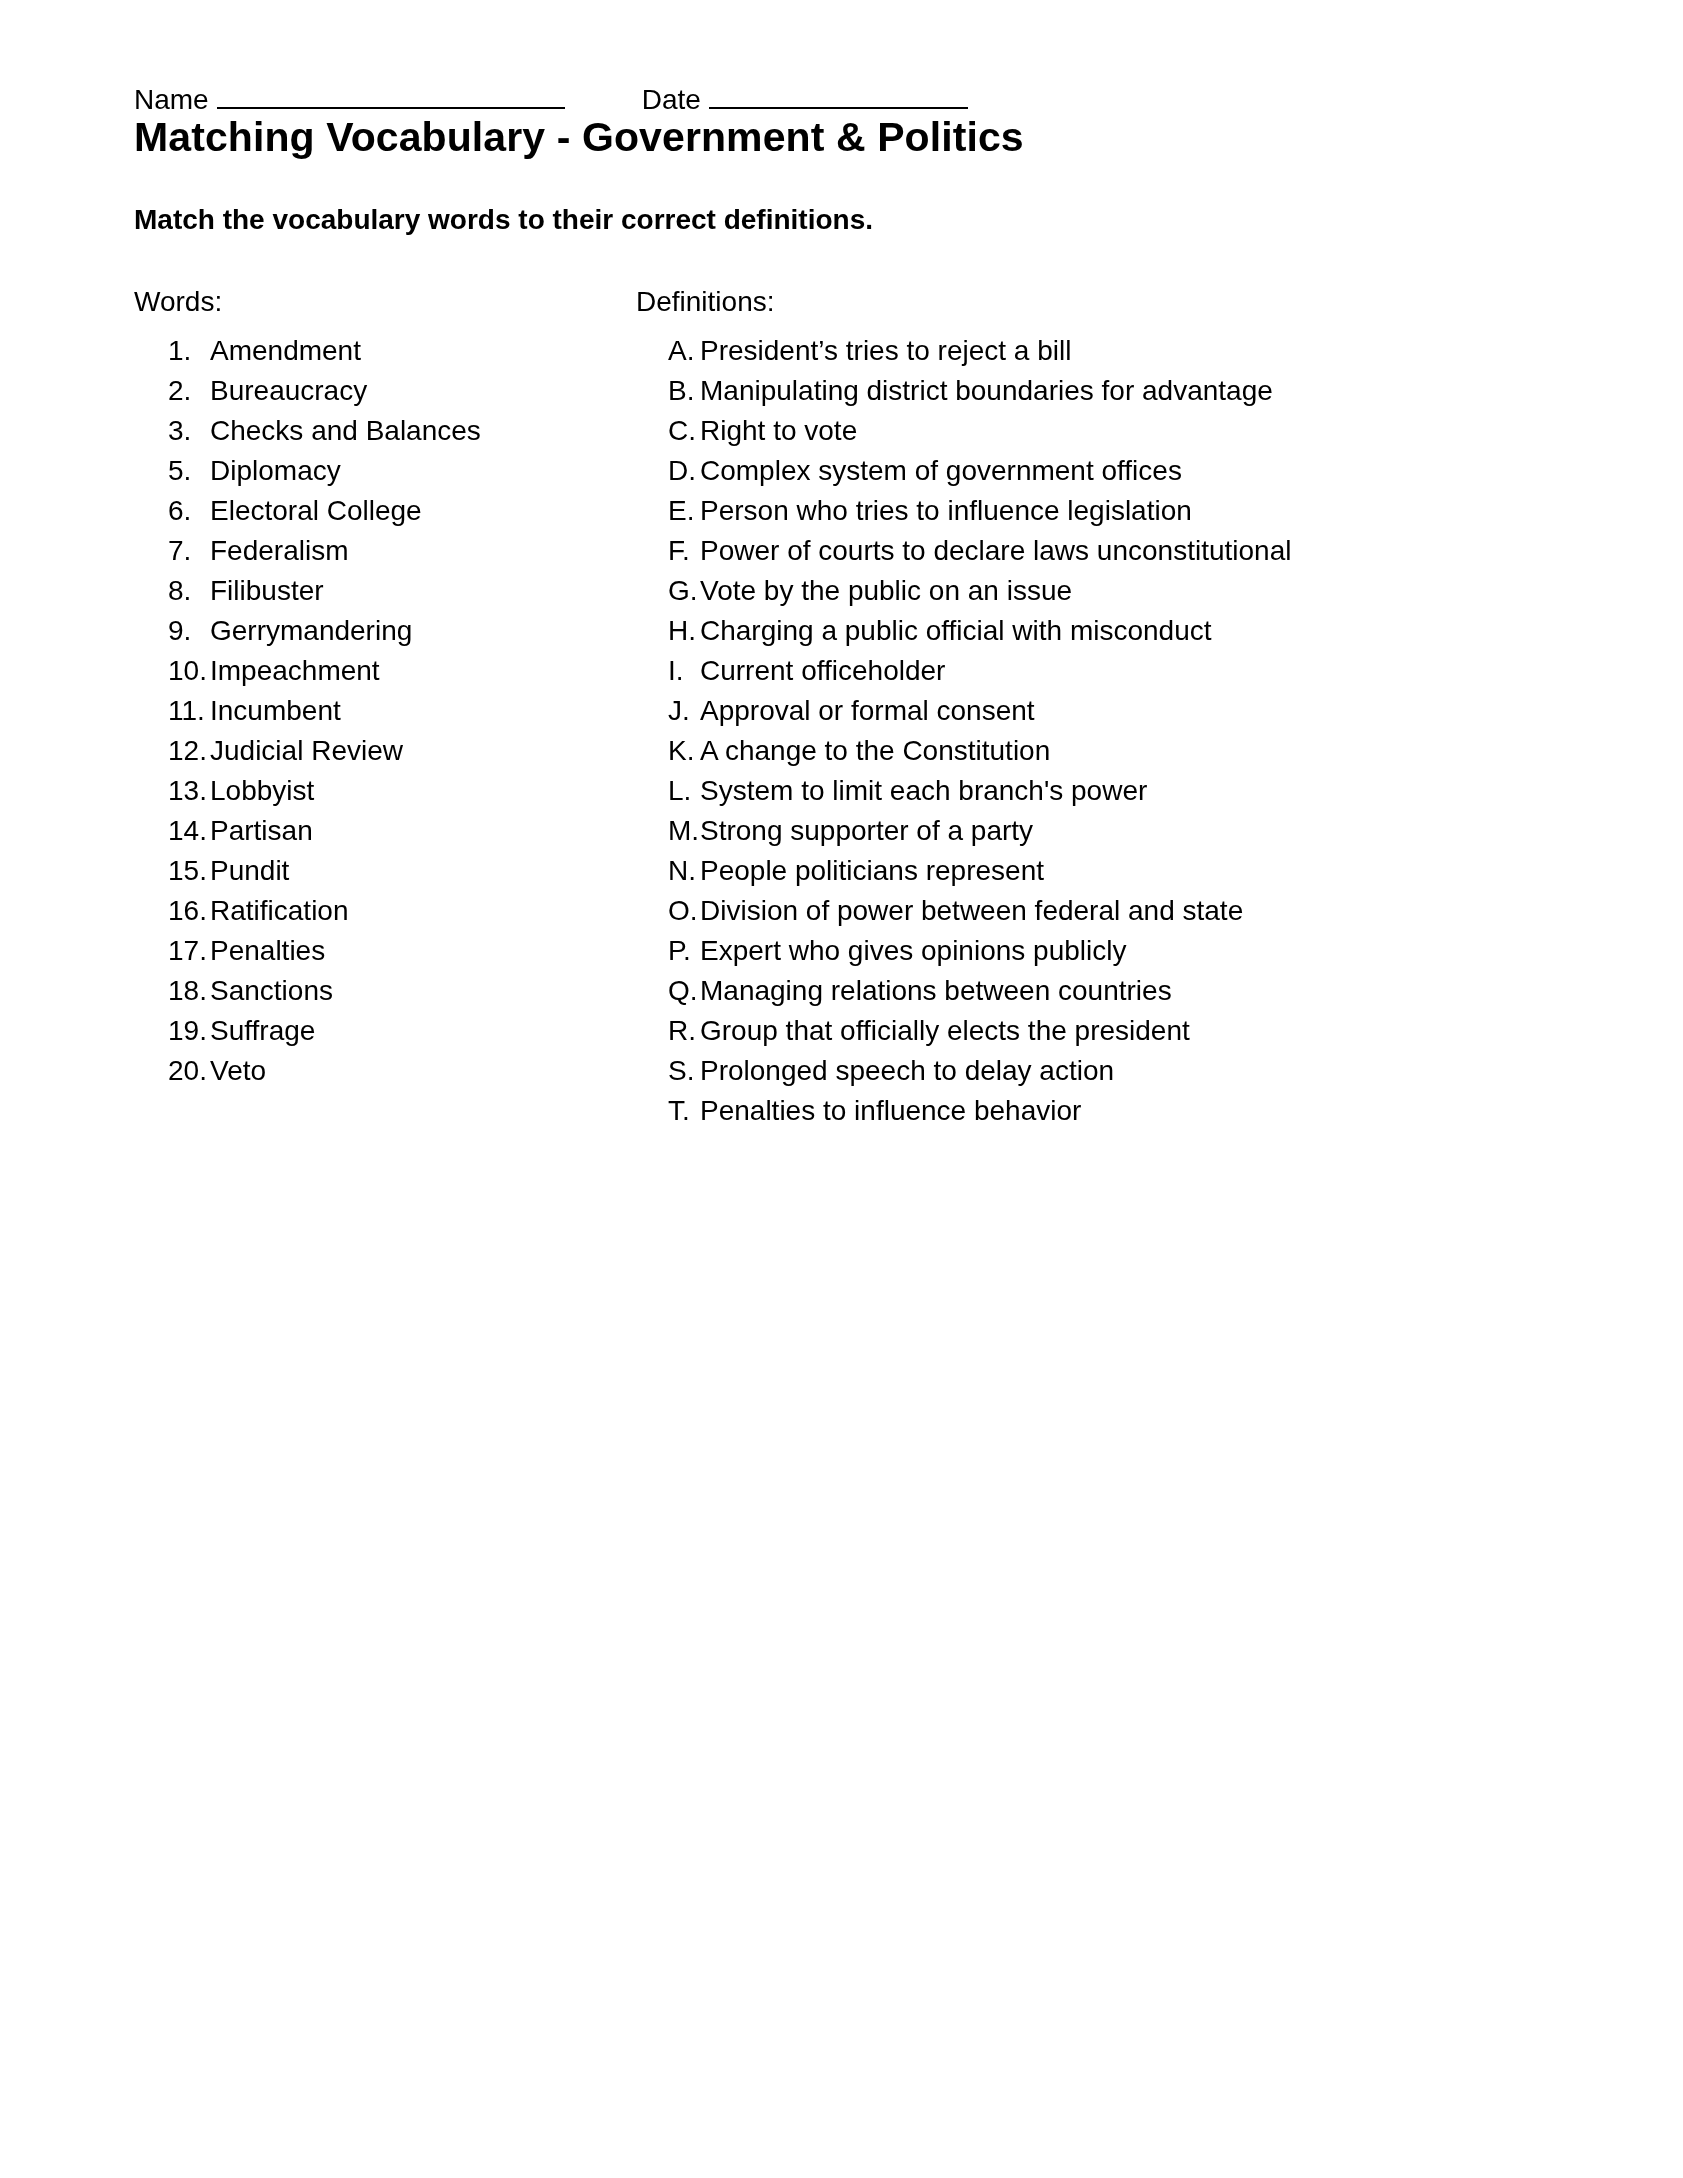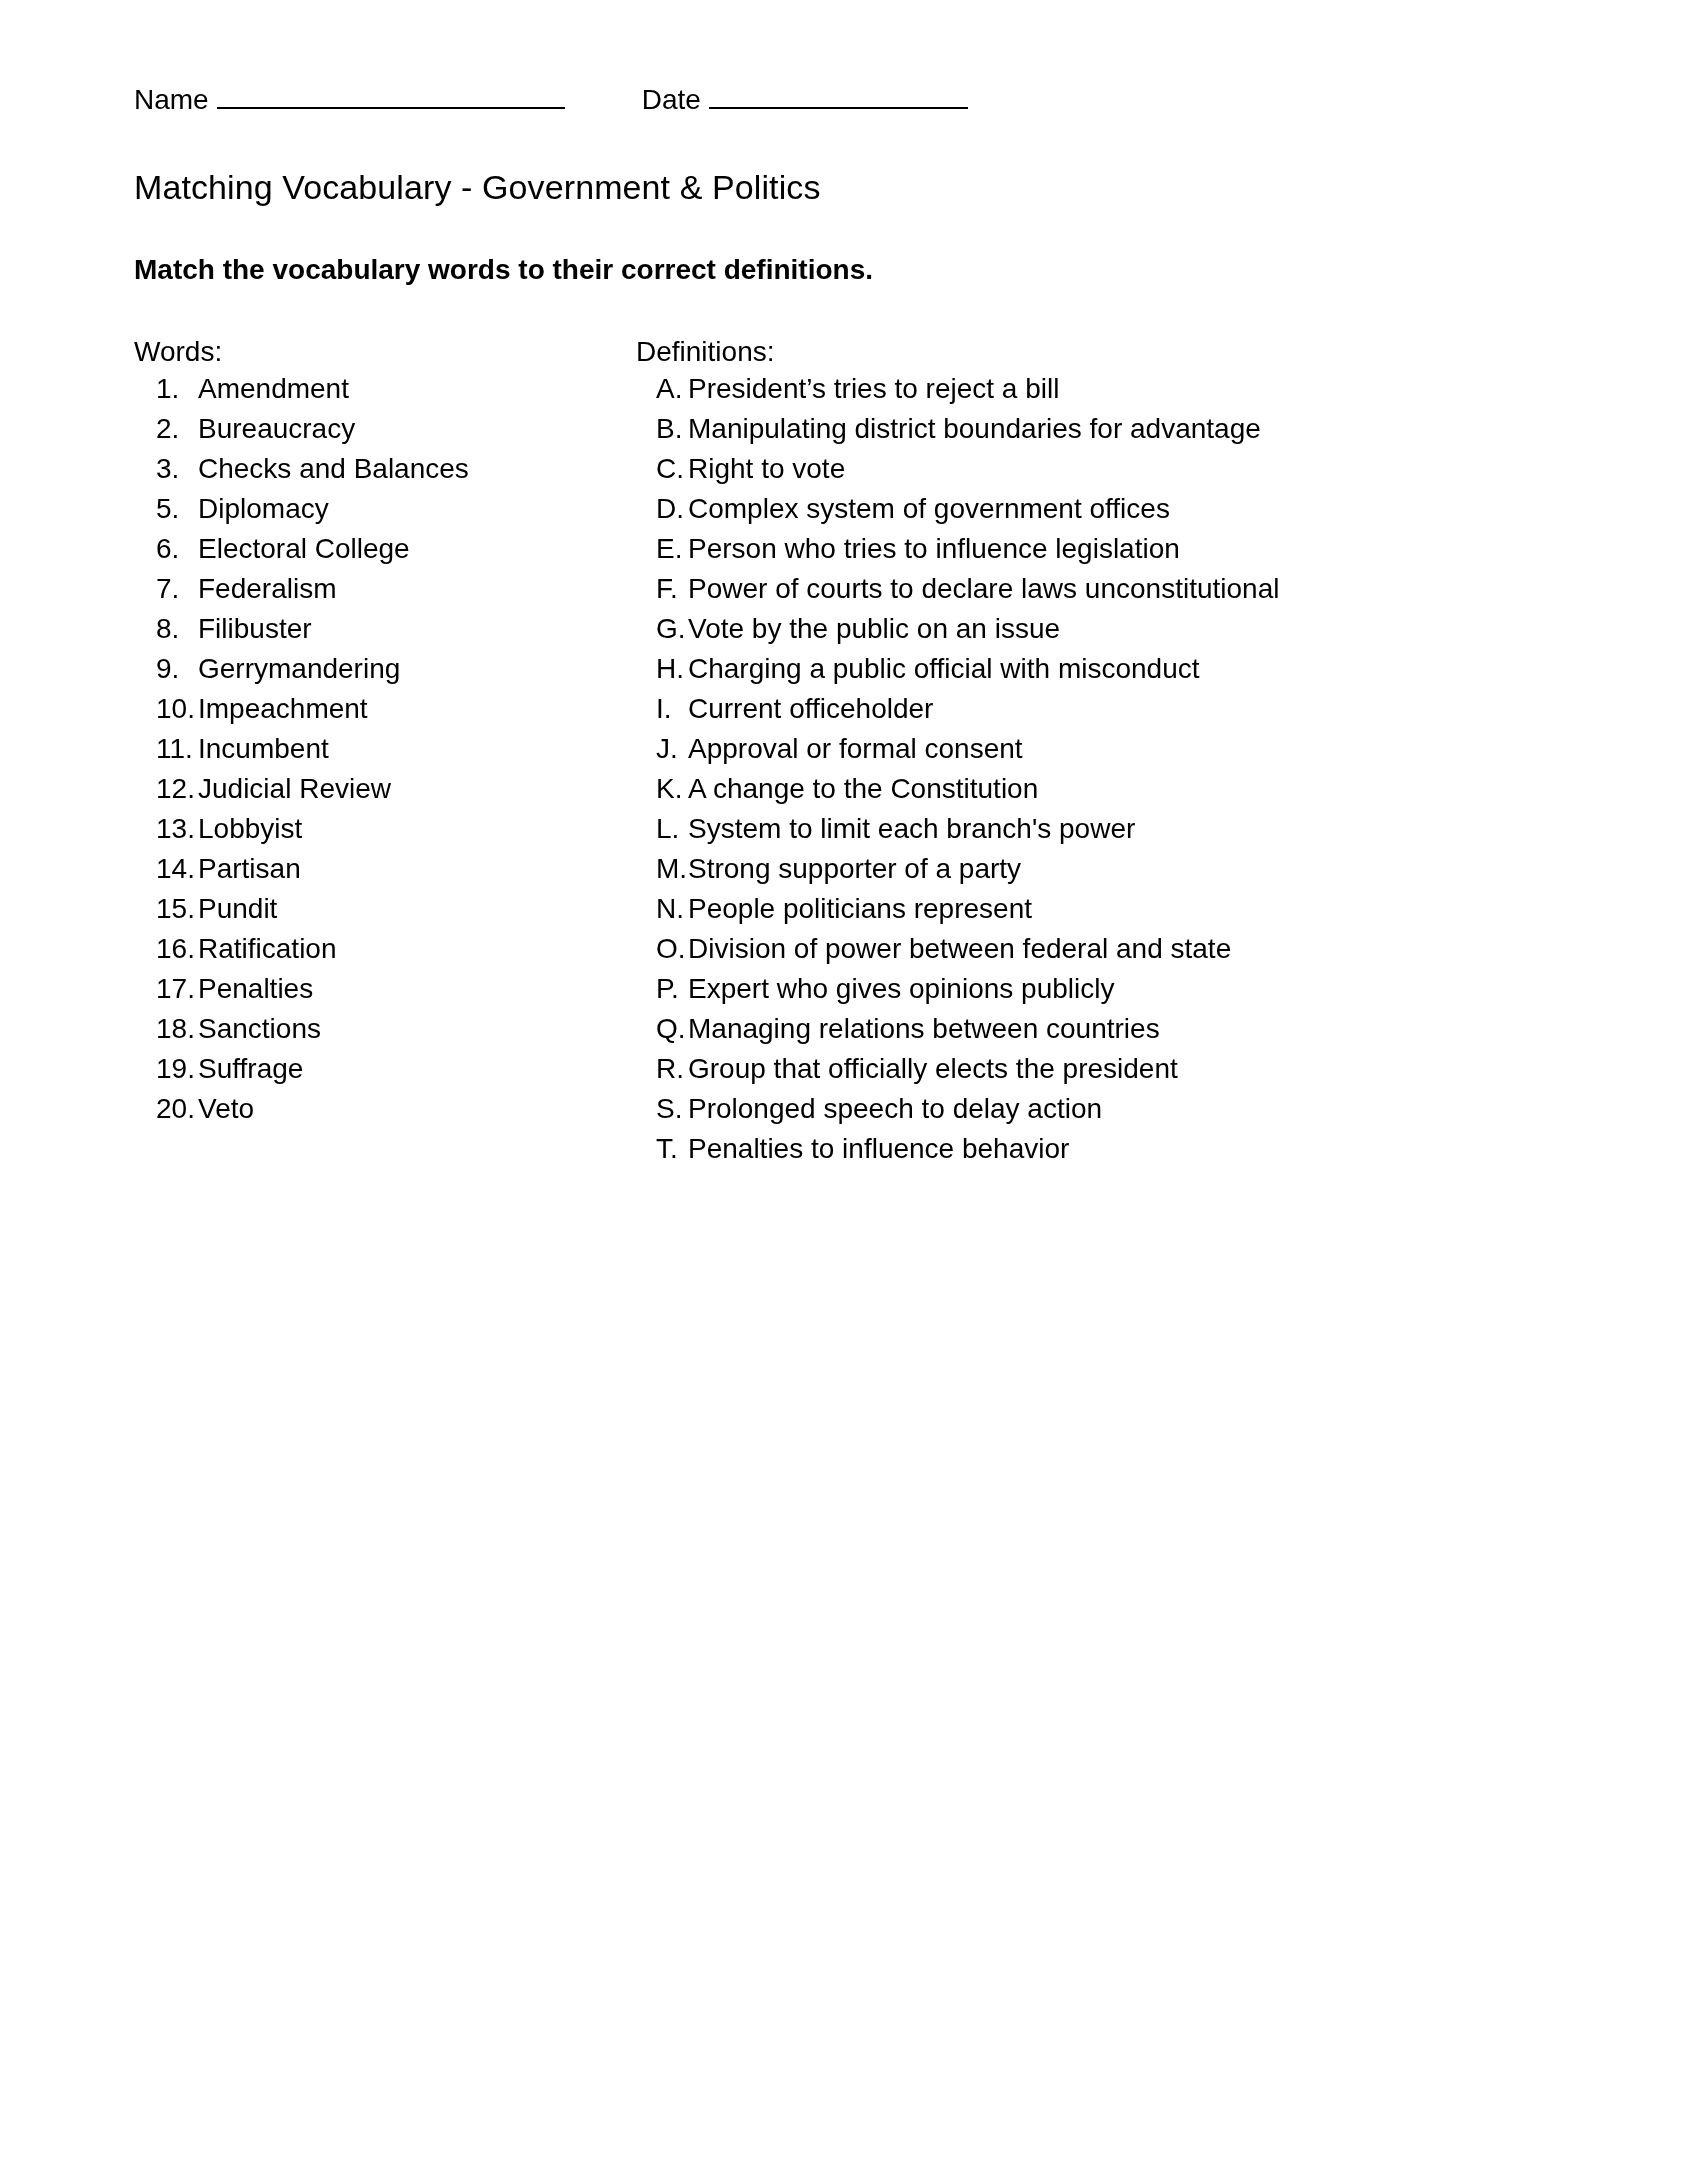--- a/index.html
+++ b/index.html
@@ -39,24 +39,23 @@
     border-bottom: 2px solid #000;
     height: 26px;
     margin: 0 0 0 8px;
   }
   .nd-rule.name-rule { width: 348px; }
   .nd-rule.date-rule { width: 259px; }
   .nd-gap { display: inline-block; width: 77px; }
 
   
   .worksheet-title {
-    font-size: 34px;
-    font-weight: normal;
+    font-size: 41px;
+    font-weight: bold;
     line-height: 40px;
-    margin-top: 50px;
     letter-spacing: 0.1px;
   }
 
   
   .instructions {
     font-size: 28px;
     line-height: 34px;
     margin-top: 46px;
     font-weight: bold;
   }
@@ -70,21 +69,21 @@
   .col-words { width: 485px; flex: 0 0 485px; }
   .col-defs  { flex: 1 1 auto; }
 
   .col-heading {
     font-size: 28px;
     line-height: 34px;
     margin-bottom: 0;
   }
   ol.item-list {
     list-style: none;
-    margin: 0;
+    margin: 12px;
     padding: 0;
   }
   ol.item-list li {
     font-size: 28px;
     line-height: 40px;
     white-space: nowrap;
     padding-left: 22px;
   }
   ol.item-list li .marker {
     display: inline-block;

